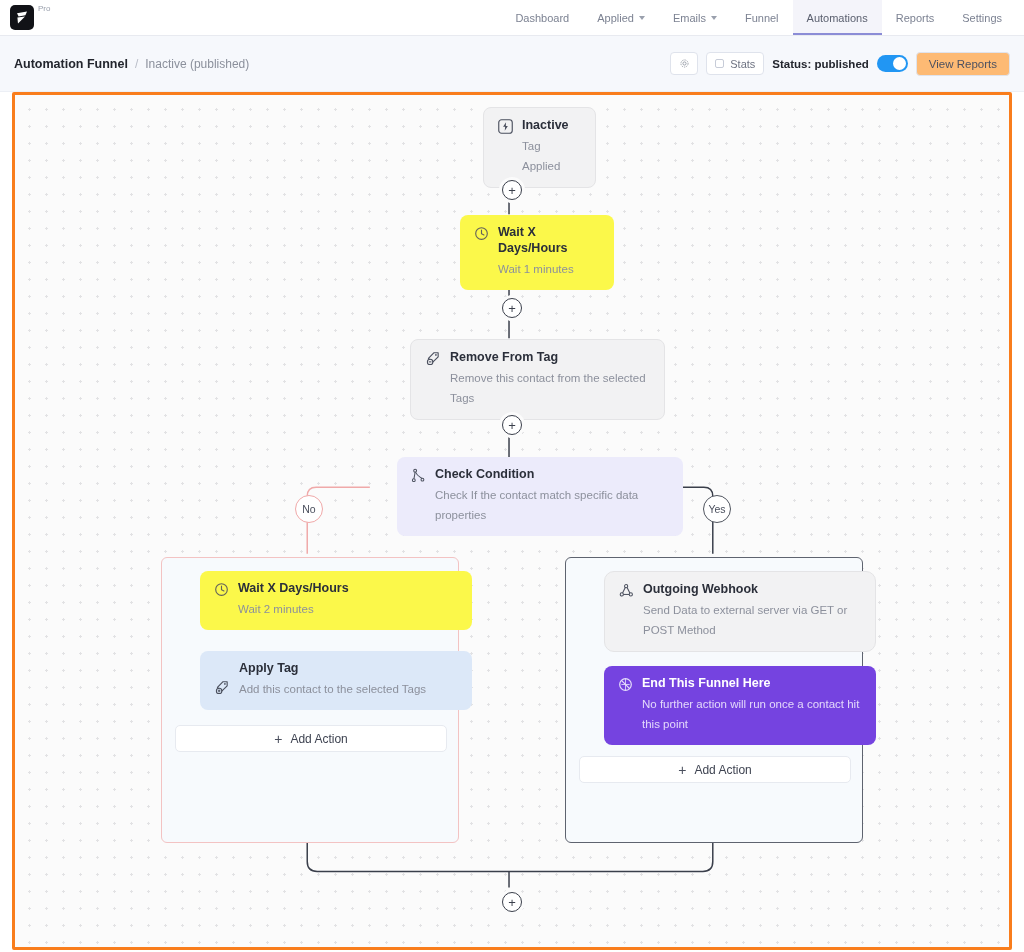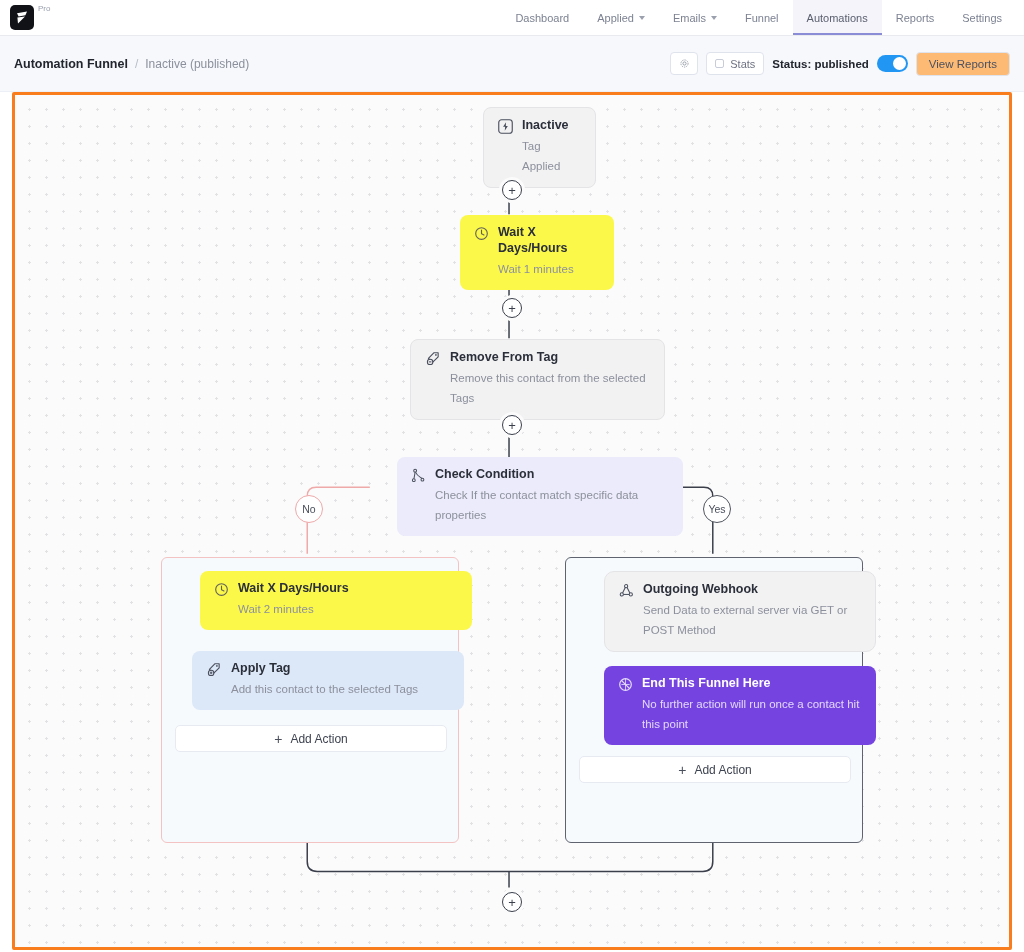--- a/index.html
+++ b/index.html
@@ -316,21 +316,21 @@
           <circle cx="8" cy="8" r="6.2" fill="none" stroke="#63625a" stroke-width="1.2"></circle>
           <path d="M8 4.4 V8.2 L10.6 9.6" fill="none" stroke="#63625a" stroke-width="1.2" stroke-linecap="round"></path>
         </svg>
       </span>
       <div>
         <div class="n-title">Wait X Days/Hours</div>
         <div class="n-sub">Wait 2 minutes</div>
       </div>
     </div>
 
-    <div class="node node-blue-lite" style="left:5px; top:93px; width:272px;">
+    <div class="node node-blue-lite" style="left:13px; top:93px; width:272px;align-items:flex-end;">
       <span class="n-icon">
         <svg width="16" height="15" viewBox="0 0 17 16">
           <path d="M9.6 1.8 H14 V6.2 L8 12.2 L3.6 7.8 Z" fill="none" stroke="#4a4f5d" stroke-width="1.2" stroke-linejoin="round"></path>
           <circle cx="11.6" cy="4.2" r="0.9" fill="#4a4f5d"></circle>
           <circle cx="5.4" cy="11.6" r="2.9" fill="#dce8f8" stroke="#4a4f5d" stroke-width="1.1"></circle>
           <line x1="4" y1="11.6" x2="6.8" y2="11.6" stroke="#4a4f5d" stroke-width="1.1"></line>
           <line x1="5.4" y1="10.2" x2="5.4" y2="13" stroke="#4a4f5d" stroke-width="1.1"></line>
         </svg>
       </span>
       <div>

